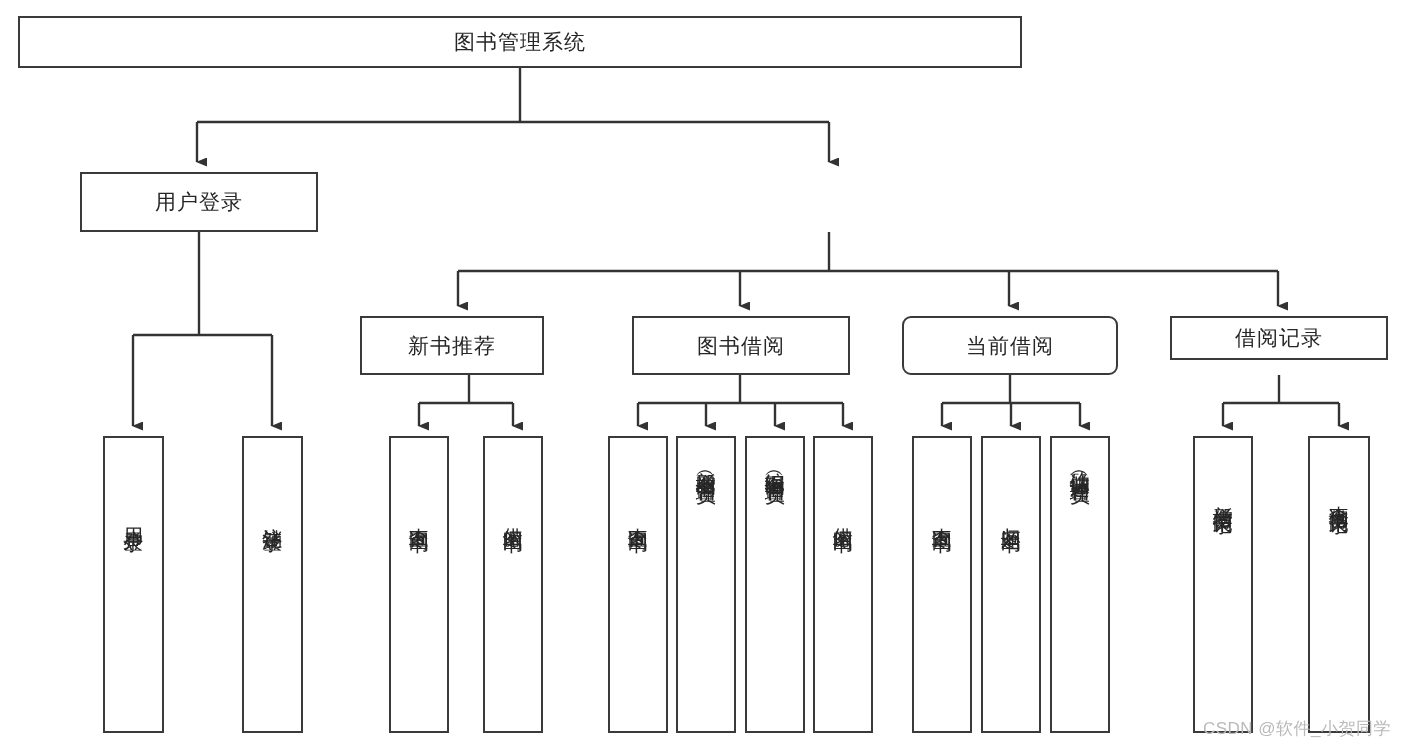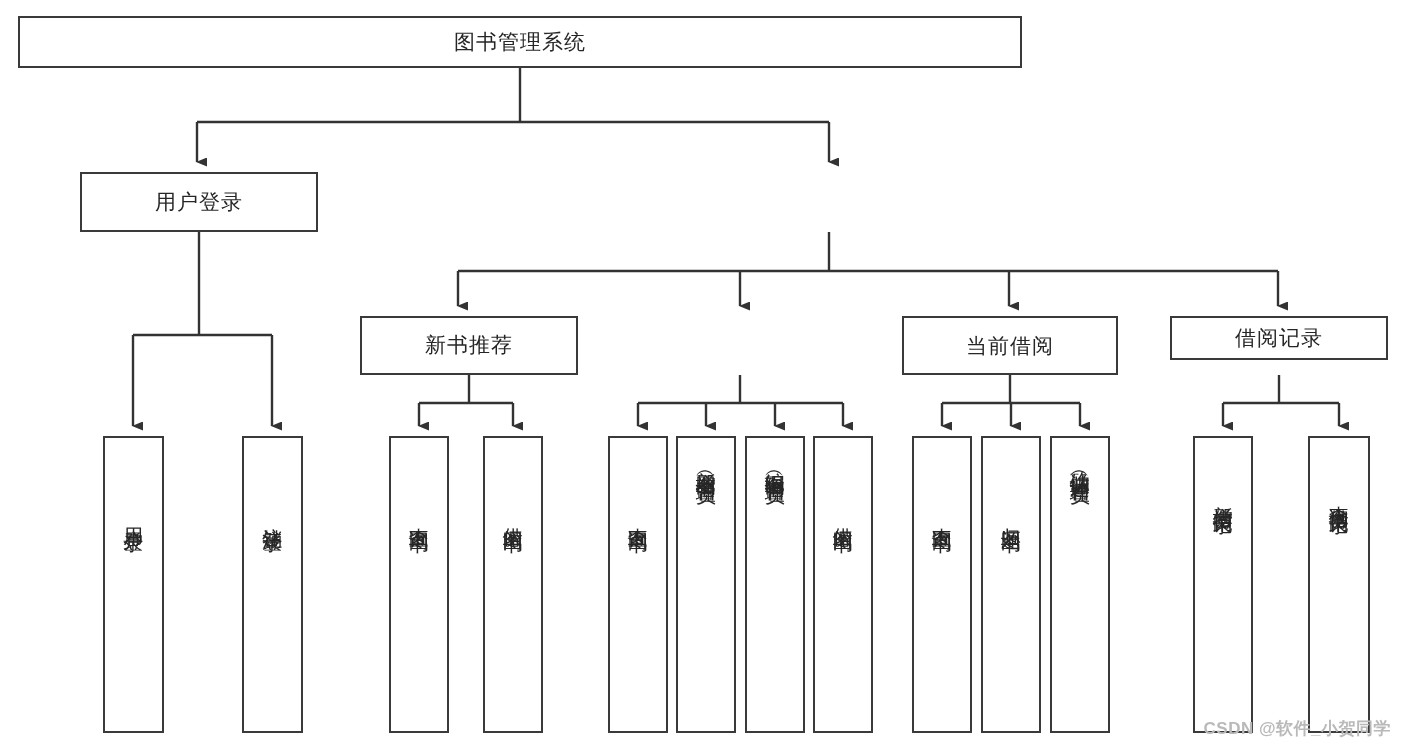--- a/index.html
+++ b/index.html
@@ -56,21 +56,20 @@
   .node-v.pad-tall  { padding-top: 18px; }
   .watermark {
     position: absolute;
     right: 14px;
     bottom: 7px;
     font-size: 17px;
     color: #b9b9b9;
     white-space: nowrap;
     letter-spacing: 0.5px;
     pointer-events: none;
-    font-weight: bold;
   }
 </style>
 </head>
 <body>
 
 <div id="diagram-root">
 
   <svg id="diagram-svg" viewBox="0 0 1405 747" xmlns="http://www.w3.org/2000/svg">
     <defs>
       <marker id="arrowhead" markerWidth="10" markerHeight="11" refX="4.5" refY="10" orient="auto" markerUnits="userSpaceOnUse">
@@ -122,24 +121,27 @@
   </svg>
 
   <div class="node node-h" style="left:18px; top:16px; width:1004px; height:52px;">
     <span>图书管理系统</span>
   </div>
 
   <div class="node node-h" style="left:80px; top:172px; width:238px; height:60px;">
     <span>用户登录</span>
   </div>
 
-  <div class="node node-h" style="left:360px; top:316px; width:218px; height:59px;font-family:Liberation Serif, serif;">
+  <div class="node node-h" style="left:360px; top:316px; width:184px; height:59px;">
     <span>新书推荐</span>
   </div>
-  <div class="node node-h" style="left:902px; top:316px; width:216px; height:59px;">
+  <div class="node node-h" style="left:632px; top:316px; width:218px; height:59px;">
+    <span>图书借阅</span>
+  </div>
+  <div class="node node-h" style="left:902px; top:316px; width:216px; height:59px;border-radius:9px;">
     <span>当前借阅</span>
   </div>
   <div class="node node-h" style="left:1170px; top:316px; width:218px; height:44px;">
     <span>借阅记录</span>
   </div>
 
   <div class="node node-v pad-mid" style="left:103px; top:436px; width:61px; height:297px;">
     <span>用户登录</span>
   </div>
   <div class="node node-v pad-mid" style="left:242px; top:436px; width:61px; height:297px;">

